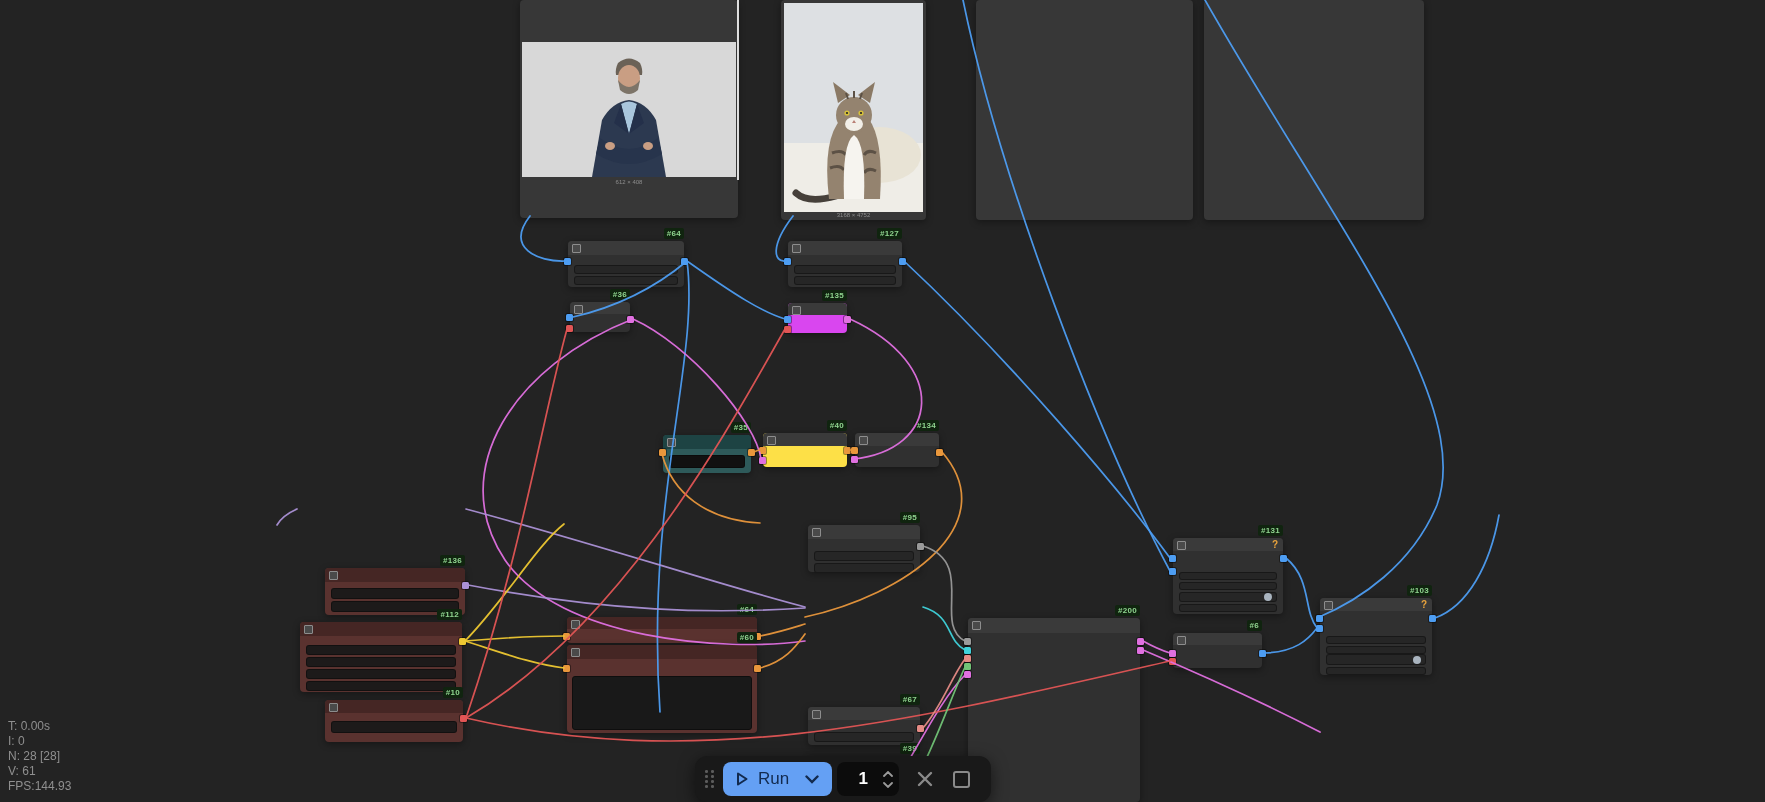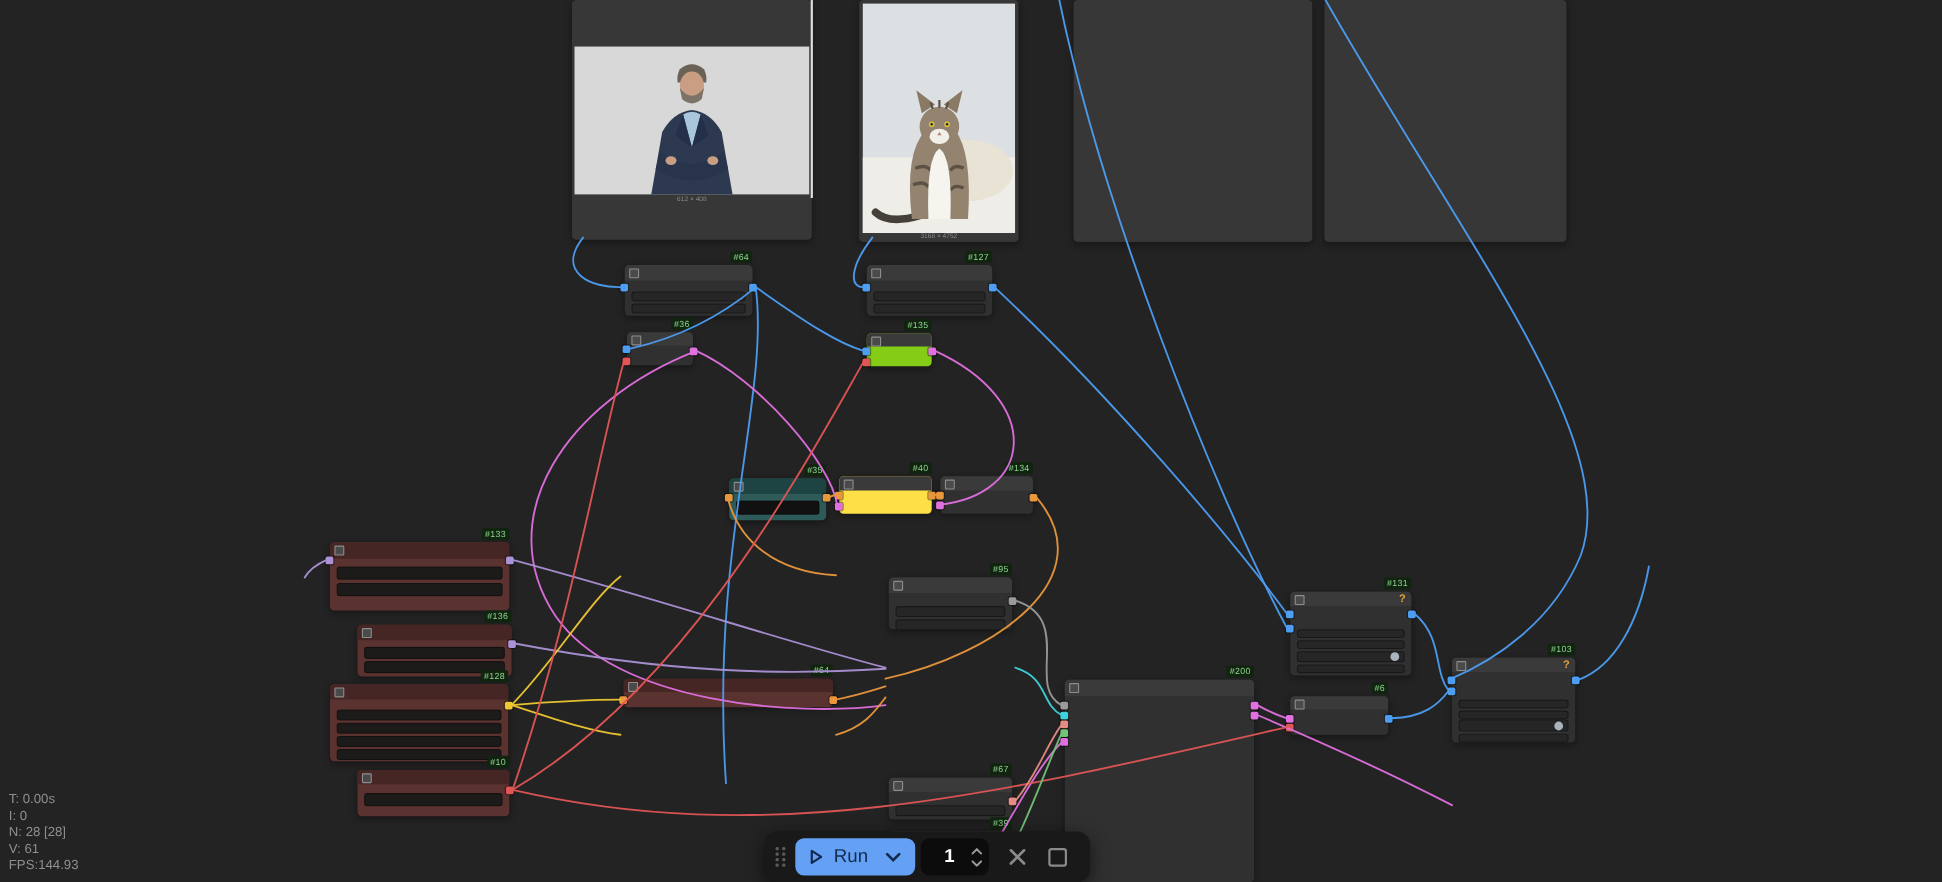--- a/index.html
+++ b/index.html
@@ -8,21 +8,21 @@
   #canvas{position:absolute;left:0;top:0;width:1765px;height:802px;}
   #nodes{position:absolute;inset:0;z-index:2;}
   #links{position:absolute;left:0;top:0;z-index:5;pointer-events:none;}
   #links path{fill:none;stroke-width:1.7;stroke-linecap:round;opacity:.95;}
 
   .node{position:absolute;border-radius:4px;box-shadow:0 2px 7px rgba(0,0,0,.38);}
   .node .header{position:absolute;left:0;top:0;right:0;border-radius:4px 4px 0 0;}
   .collapse{position:absolute;left:4px;top:3px;width:7px;height:7px;border:1px solid #8d8d8d;
             background:#4a4a4a;border-radius:1px;}
   .badge{position:absolute;right:0;top:-13px;background:#10240f;color:#8fd48f;font-size:8px;
-         line-height:11px;padding:0 3px;border-radius:2px;letter-spacing:.3px;}
+         line-height:11px;padding:0 3px;border-radius:2px;letter-spacing:.3px;font-weight:bold;}
   .row{position:absolute;left:6px;right:6px;border-radius:3px;border:1px solid rgba(0,0,0,.35);
        box-sizing:border-box;}
   .dot{position:absolute;width:8px;height:8px;border-radius:50%;background:#a9b4bf;right:4px;
        top:50%;margin-top:-4px;}
   .sock{position:absolute;width:7px;height:7px;border-radius:1.5px;box-shadow:0 0 0 1px rgba(0,0,0,.4);}
   .sock.in{left:-4px;} .sock.out{right:-4px;}
   .qmark{position:absolute;right:5px;top:1px;color:#e8a33d;font-size:10px;font-weight:bold;}
   .tarea{position:absolute;left:5px;right:5px;background:#191919;border:1px solid #0e0e0e;border-radius:3px;}
   .imgbox{position:absolute;overflow:hidden;}
   .imgbox svg{display:block;width:100%;height:100%;}
@@ -120,21 +120,21 @@
       </div>
       <div class="node" style="left: 570px; top: 302px; width: 60px; height: 30px; background: rgb(48, 48, 48);">
         <div class="header" style="height: 12px; background: rgb(58, 58, 58);">
           <div class="collapse"></div>
         </div>
         <div class="badge">#36</div>
         <div class="sock in" style="top: 12px; background: rgb(77, 157, 242);"></div>
         <div class="sock in" style="top: 23px; background: rgb(226, 85, 85);"></div>
         <div class="sock out" style="top: 14px; background: rgb(224, 112, 224);"></div>
       </div>
-      <div class="node" style="left: 788px; top: 303px; width: 59px; height: 30px; background: #84cc16;">
+      <div class="node" style="left: 788px; top: 303px; width: 59px; height: 30px; background: #d946ef;">
         <div class="header" style="height: 12px; background: rgb(58, 58, 58);">
           <div class="collapse"></div>
         </div>
         <div class="badge">#135</div>
         <div class="sock in" style="top: 13px; background: rgb(77, 157, 242);"></div>
         <div class="sock in" style="top: 23px; background: rgb(226, 85, 85);"></div>
         <div class="sock out" style="top: 13px; background: rgb(224, 112, 224);"></div>
       </div>
       <div class="node" style="left: 663px; top: 435px; width: 88px; height: 38px; background: rgb(46, 90, 90);">
         <div class="header" style="height: 14px; background: rgb(29, 67, 67);">
@@ -156,44 +156,34 @@
       </div>
       <div class="node" style="left: 855px; top: 433px; width: 84px; height: 34px; background: rgb(48, 48, 48);">
         <div class="header" style="height: 13px; background: rgb(58, 58, 58);">
           <div class="collapse"></div>
         </div>
         <div class="badge">#134</div>
         <div class="sock in" style="top: 14px; background: rgb(233, 151, 60);"></div>
         <div class="sock in" style="top: 23px; background: rgb(224, 112, 224);"></div>
         <div class="sock out" style="top: 16px; background: rgb(233, 151, 60);"></div>
       </div>
-      <div class="node" style="left: 300px; top: 493px; width: 163px; height: 62px; background: rgb(90, 50, 47);">
-        <div class="header" style="height: 15px; background: rgb(69, 38, 36);">
-          <div class="collapse"></div>
-        </div>
-        <div class="badge">#133</div>
-        <div class="row" style="top: 22px; height: 12px; background: rgb(29, 26, 26);"></div>
-        <div class="row" style="top: 37px; height: 12px; background: rgb(29, 26, 26);"></div>
-        <div class="sock in" style="top: 13px; background: rgb(171, 145, 214);"></div>
-        <div class="sock out" style="top: 13px; background: rgb(171, 145, 214);"></div>
-      </div>
       <div class="node" style="left: 325px; top: 568px; width: 140px; height: 47px; background: rgb(90, 50, 47);">
         <div class="header" style="height: 14px; background: rgb(69, 38, 36);">
           <div class="collapse"></div>
         </div>
         <div class="badge">#136</div>
         <div class="row" style="top: 20px; height: 11px; background: rgb(29, 26, 26);"></div>
         <div class="row" style="top: 33px; height: 11px; background: rgb(29, 26, 26);"></div>
         <div class="sock out" style="top: 14px; background: rgb(171, 145, 214);"></div>
       </div>
       <div class="node" style="left: 300px; top: 622px; width: 162px; height: 70px; background: rgb(90, 50, 47);">
         <div class="header" style="height: 14px; background: rgb(69, 38, 36);">
           <div class="collapse"></div>
         </div>
-        <div class="badge">#128</div>
+        <div class="badge">#112</div>
         <div class="row" style="top: 23px; height: 10px; background: rgb(29, 26, 26);"></div>
         <div class="row" style="top: 35px; height: 10px; background: rgb(29, 26, 26);"></div>
         <div class="row" style="top: 47px; height: 10px; background: rgb(29, 26, 26);"></div>
         <div class="row" style="top: 59px; height: 10px; background: rgb(29, 26, 26);"></div>
         <div class="sock out" style="top: 16px; background: rgb(238, 200, 50);"></div>
       </div>
       <div class="node" style="left: 325px; top: 700px; width: 138px; height: 42px; background: rgb(90, 50, 47);">
         <div class="header" style="height: 13px; background: rgb(69, 38, 36);">
           <div class="collapse"></div>
         </div>
@@ -201,20 +191,29 @@
         <div class="row" style="top: 21px; height: 12px; background: rgb(29, 26, 26);"></div>
         <div class="sock out" style="top: 15px; background: rgb(226, 85, 85);"></div>
       </div>
       <div class="node" style="left: 567px; top: 617px; width: 190px; height: 26px; background: rgb(90, 50, 47);">
         <div class="header" style="height: 12px; background: rgb(69, 38, 36);">
           <div class="collapse"></div>
         </div>
         <div class="badge">#64</div>
         <div class="sock in" style="top: 16px; background: rgb(233, 151, 60);"></div>
         <div class="sock out" style="top: 16px; background: rgb(233, 151, 60);"></div>
+      </div>
+      <div class="node" style="left: 567px; top: 645px; width: 190px; height: 88px; background: rgb(90, 50, 47);">
+        <div class="header" style="height: 14px; background: rgb(69, 38, 36);">
+          <div class="collapse"></div>
+        </div>
+        <div class="badge">#60</div>
+        <div class="tarea" style="top: 31px; height: 52px;"></div>
+        <div class="sock in" style="top: 20px; background: rgb(233, 151, 60);"></div>
+        <div class="sock out" style="top: 20px; background: rgb(233, 151, 60);"></div>
       </div>
       <div class="node" style="left: 808px; top: 525px; width: 112px; height: 47px; background: rgb(48, 48, 48);">
         <div class="header" style="height: 14px; background: rgb(58, 58, 58);">
           <div class="collapse"></div>
         </div>
         <div class="badge">#95</div>
         <div class="row" style="top: 26px; height: 10px; background: rgb(38, 38, 38);"></div>
         <div class="row" style="top: 38px; height: 10px; background: rgb(38, 38, 38);"></div>
         <div class="sock out" style="top: 18px; background: rgb(154, 154, 154);"></div>
       </div>

